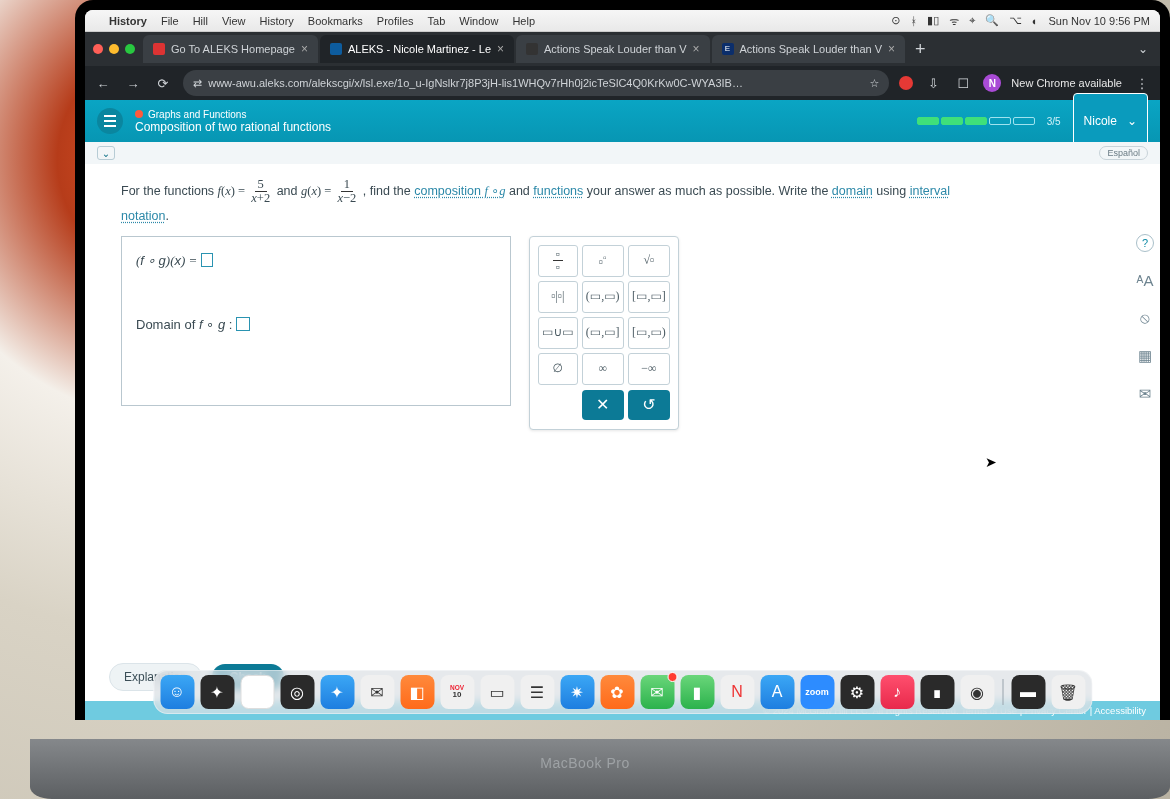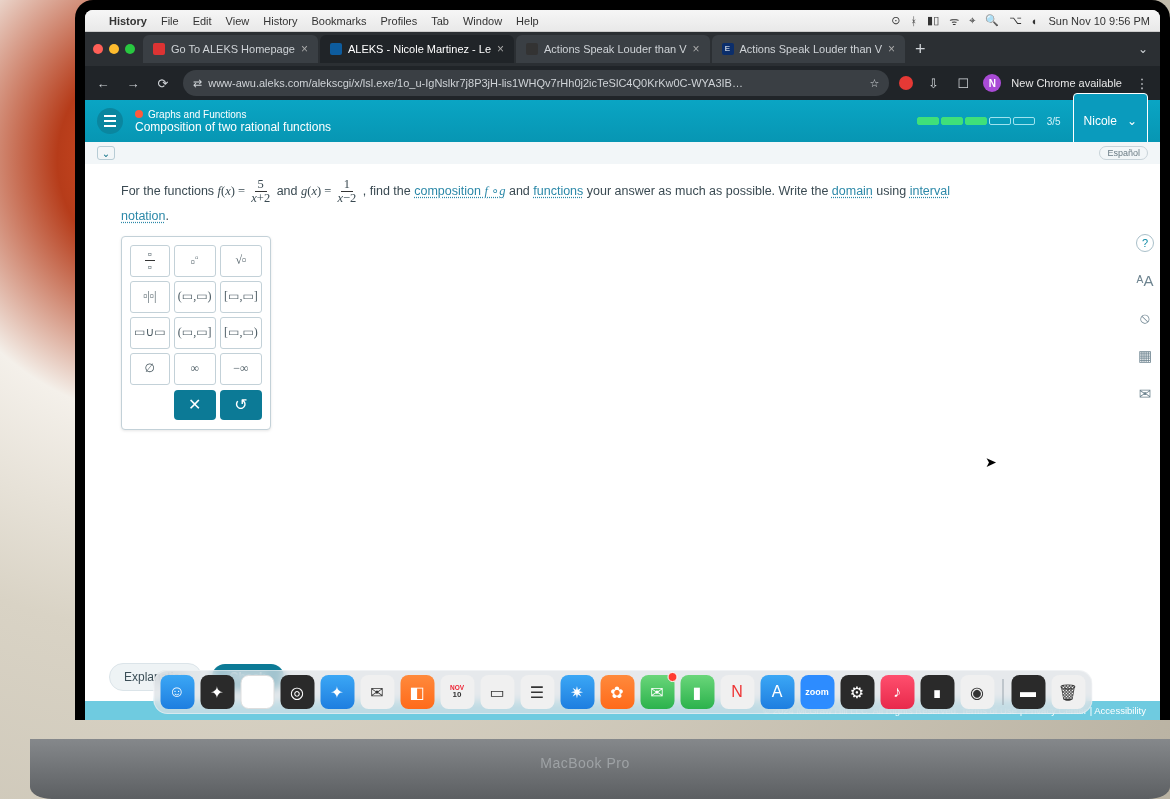--- a/index.html
+++ b/index.html
@@ -124,21 +124,21 @@
 <div class="lapbase"></div>
 <div class="laplabel">MacBook Pro</div>
 
 <div class="laptop">
 <div class="screen">
 
   <div class="mac-menubar">
     <span class="apple"></span>
     <b>History</b>
     <span>File</span>
-    <span>Edit</span>
+    <span>Hill</span>
     <span>View</span>
     <span>History</span>
     <span>Bookmarks</span>
     <span>Profiles</span>
     <span>Tab</span>
     <span>Window</span>
     <span>Help</span>
     <div class="right">
       <span>⊙</span>
       <span>ᚼ</span>
@@ -255,20 +255,24 @@
       <span> and </span>
       <span class="mlink">functions</span>
       <span> your answer as much as possible. Write the </span>
       <span class="mlink">domain</span>
       <span> using </span>
       <span class="mlink">interval</span><br>
       <span class="mlink">notation</span><span>.</span>
     </div>
 
     <div class="workrow">
+      <div class="answerbox">
+        <div class="row1"><span class="mi">(<i>f</i> ∘ <i>g</i>)(<i>x</i>) = </span><span class="ibox"></span></div>
+        <div><span>Domain of <i>f</i> ∘ <i>g</i> : </span><span class="ibox sq"></span></div>
+      </div>
 
       <div class="palette">
         <table>
           <tbody>
                 <tr>
             <td><span class="sym"><span class="frac">
                         <span class="n">▫</span>
                         <span class="d">▫</span>
                       </span></span></td>
             <td><span class="sym">▫<sup>▫</sup></span></td>

